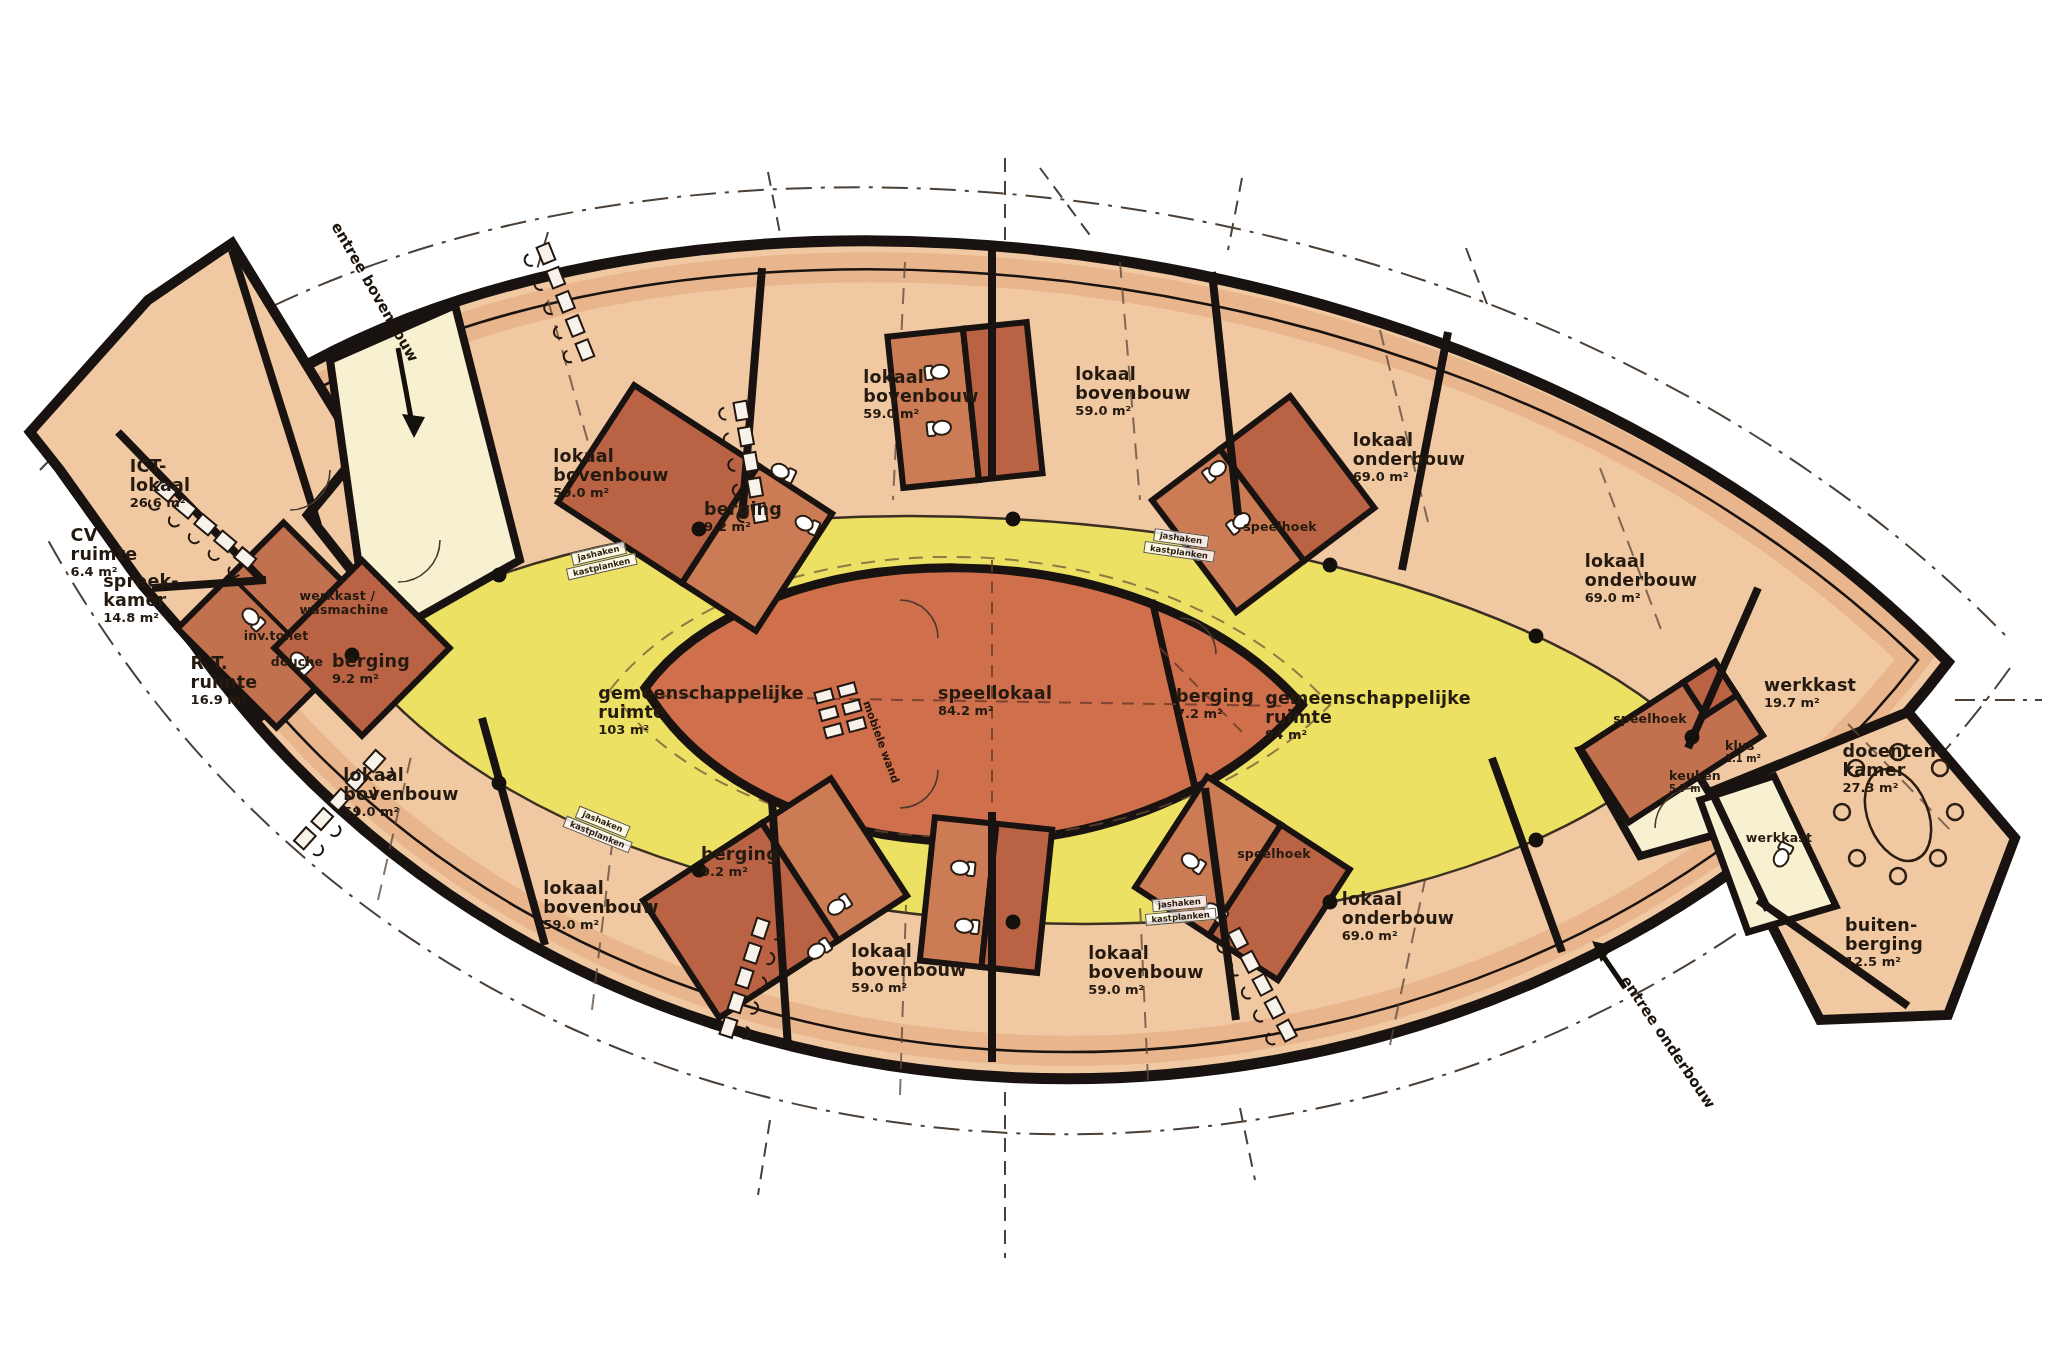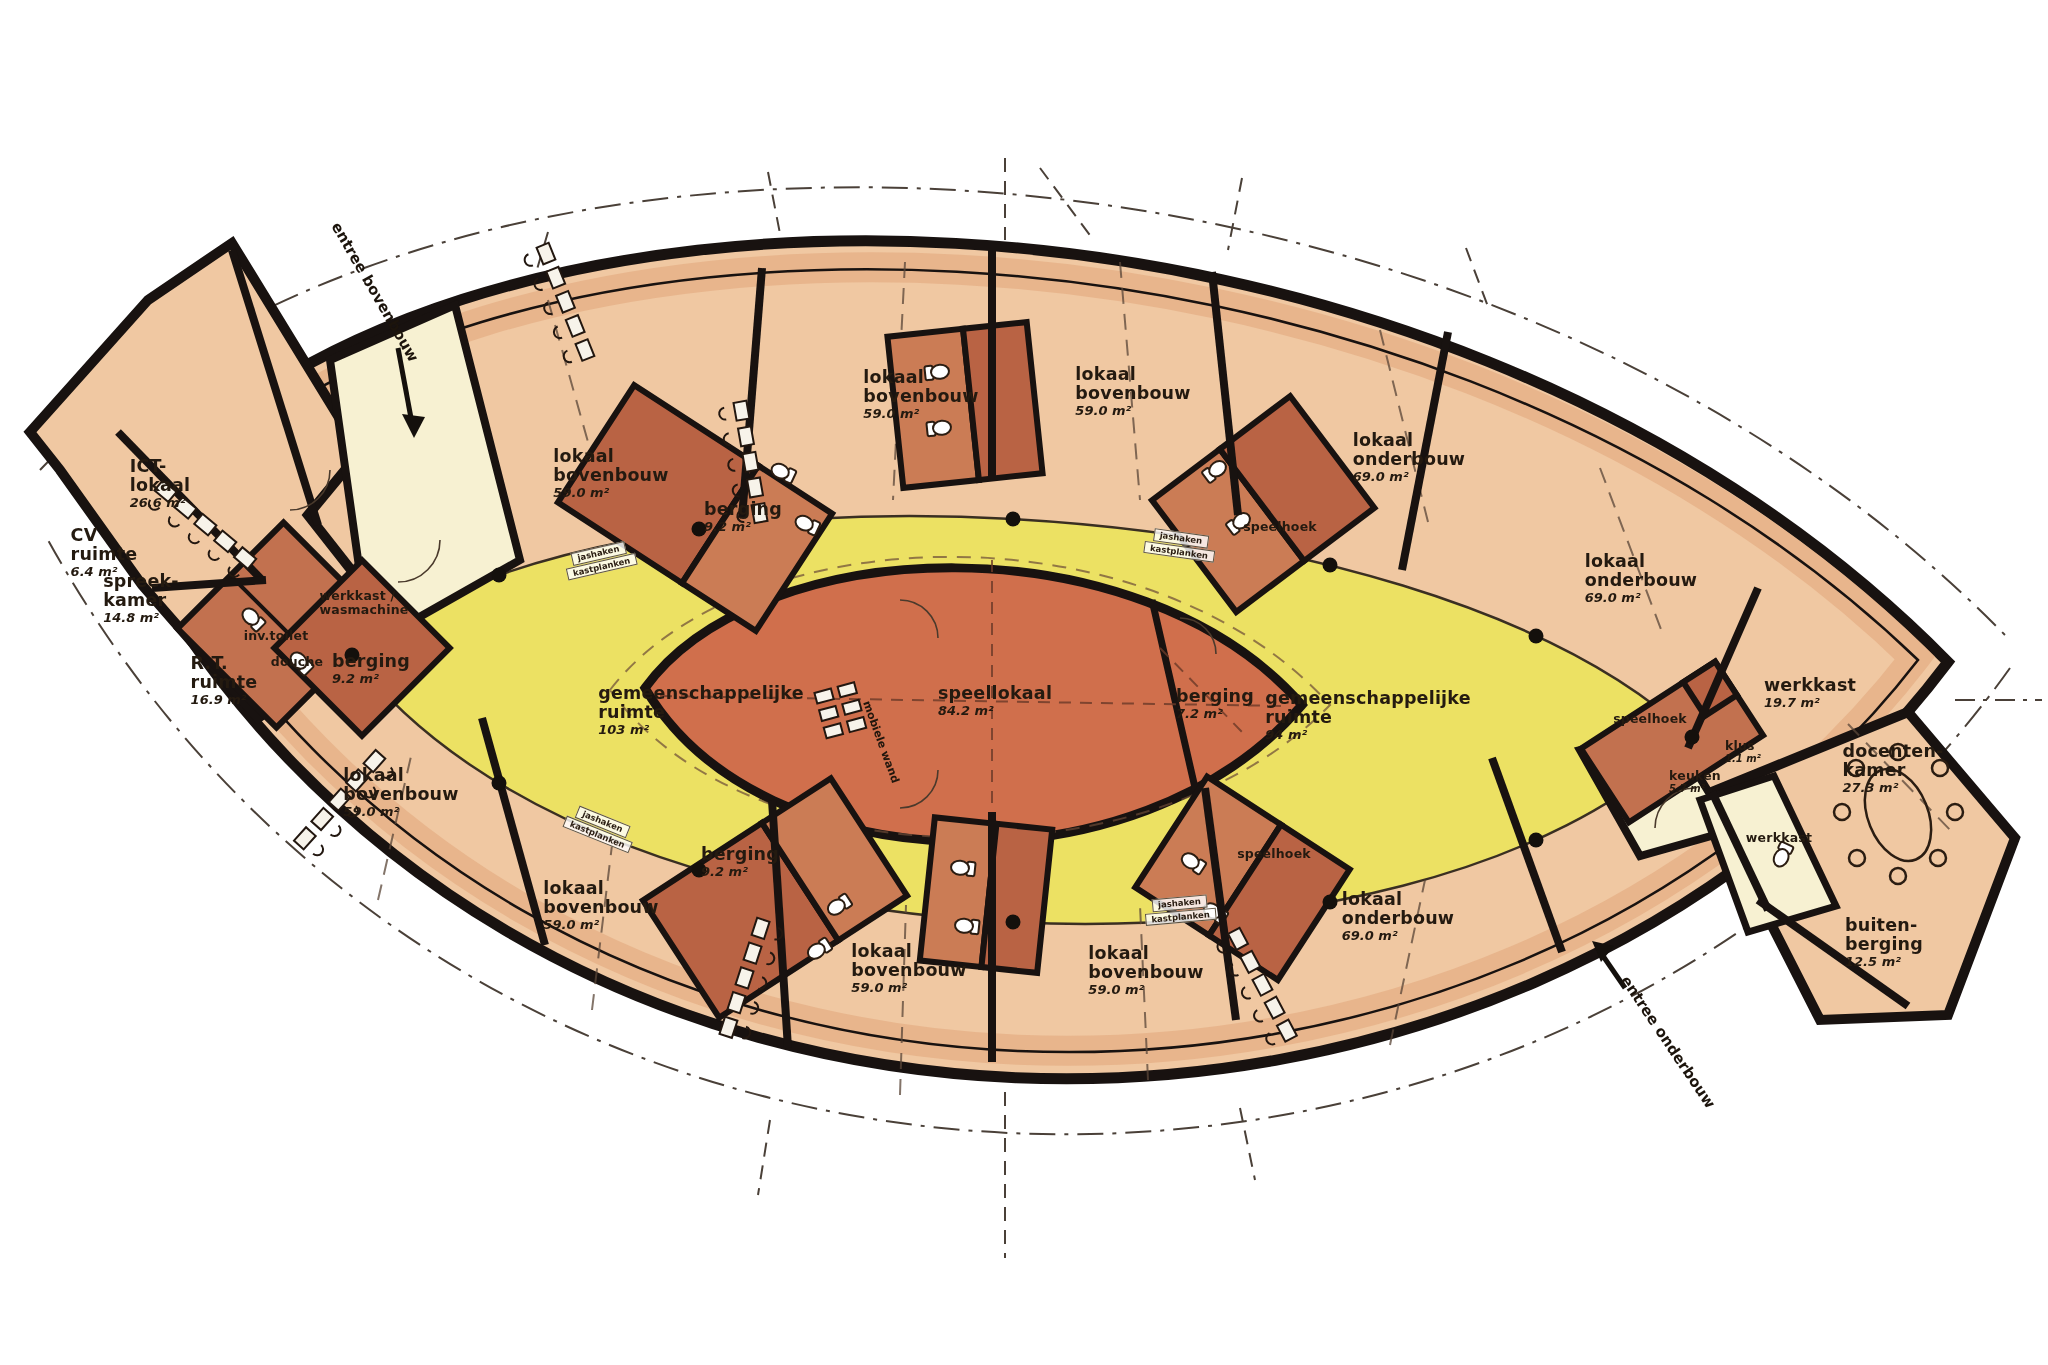--- a/index.html
+++ b/index.html
@@ -2,21 +2,21 @@
 <html><head>
 <meta charset="utf-8">
 <style>
   html,body{margin:0;padding:0;width:2048px;height:1365px;background:#ffffff;overflow:hidden;
             font-family:"DejaVu Sans", sans-serif;}
   #stage{position:relative;width:2048px;height:1365px;background:#fff;}
   #plan-svg{position:absolute;left:0;top:0;}
   .lbl{position:absolute;transform:translate(-50%,-50%);color:#241a10;text-align:left;
        white-space:pre-line;line-height:1.08;pointer-events:none;}
   .lbl .nm{display:block;font-size:17.5px;font-weight:bold;letter-spacing:.2px;}
-  .lbl .ar{display:block;font-size:13px;font-weight:bold;margin-top:1px;font-style:italic;}
+  .lbl .ar{display:block;font-size:13px;font-weight:bold;margin-top:1px;}
   .lbl .ar:empty{display:none;}
   .lbl.sm .nm{font-size:12.5px;}
   .lbl.sm .ar{font-size:10px;}
   .rot{position:absolute;color:#1c140c;font-weight:bold;font-size:15px;white-space:nowrap;}
   .strip{position:absolute;display:flex;flex-direction:column;align-items:center;gap:1px;}
   .strip span{display:block;font-size:8.5px;font-weight:bold;color:#2a1d12;background:rgba(255,255,255,.82);
        border:1px solid #5d5240;padding:0 5px;line-height:1.25;white-space:nowrap;}
   .mobiele{position:absolute;font-size:11px;font-weight:bold;color:#21160d;white-space:nowrap;}
 </style>
 </head>
@@ -269,21 +269,21 @@
 </svg>
 
 <div class="lbl" style="left:104px;top:552px"><span class="nm">CV
 ruimte</span><span class="ar">6.4 m²</span></div>
 <div class="lbl" style="left:160px;top:483px"><span class="nm">ICT-
 lokaal</span><span class="ar">26.6 m²</span></div>
 <div class="lbl" style="left:141px;top:598px"><span class="nm">spreek-
 kamer</span><span class="ar">14.8 m²</span></div>
 <div class="lbl" style="left:224px;top:680px"><span class="nm">R.T.
 ruimte</span><span class="ar">16.9 m²</span></div>
-<div class="lbl sm" style="left:364px;top:602px"><span class="nm">werkkast /
+<div class="lbl sm" style="left:344px;top:602px"><span class="nm">werkkast /
 wasmachine</span></div>
 <div class="lbl sm" style="left:276px;top:636px"><span class="nm">inv.toilet</span></div>
 <div class="lbl sm" style="left:297px;top:662px"><span class="nm">douche</span></div>
 <div class="lbl" style="left:371px;top:669px"><span class="nm">berging</span><span class="ar">9.2 m²</span></div>
 <div class="lbl" style="left:401px;top:792px"><span class="nm">lokaal
 bovenbouw</span><span class="ar">59.0 m²</span></div>
 <div class="lbl" style="left:611px;top:473px"><span class="nm">lokaal
 bovenbouw</span><span class="ar">59.0 m²</span></div>
 <div class="lbl" style="left:743px;top:517px"><span class="nm">berging</span><span class="ar">9.2 m²</span></div>
 <div class="lbl" style="left:921px;top:394px"><span class="nm">lokaal

